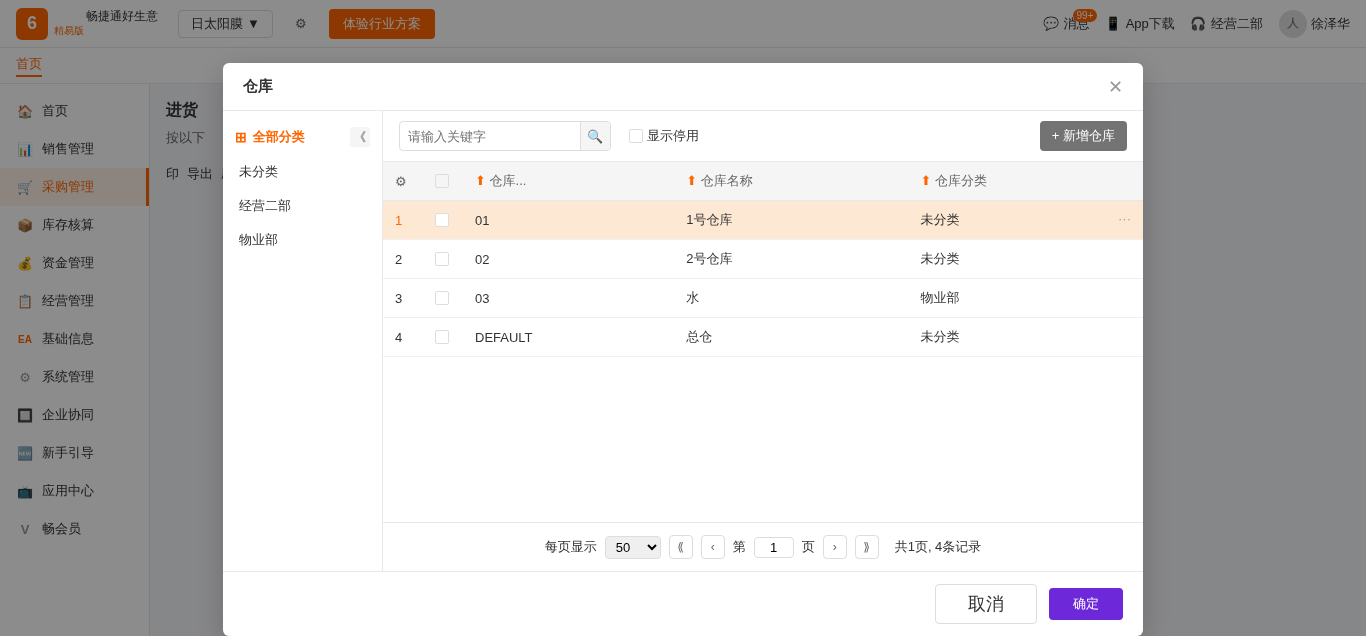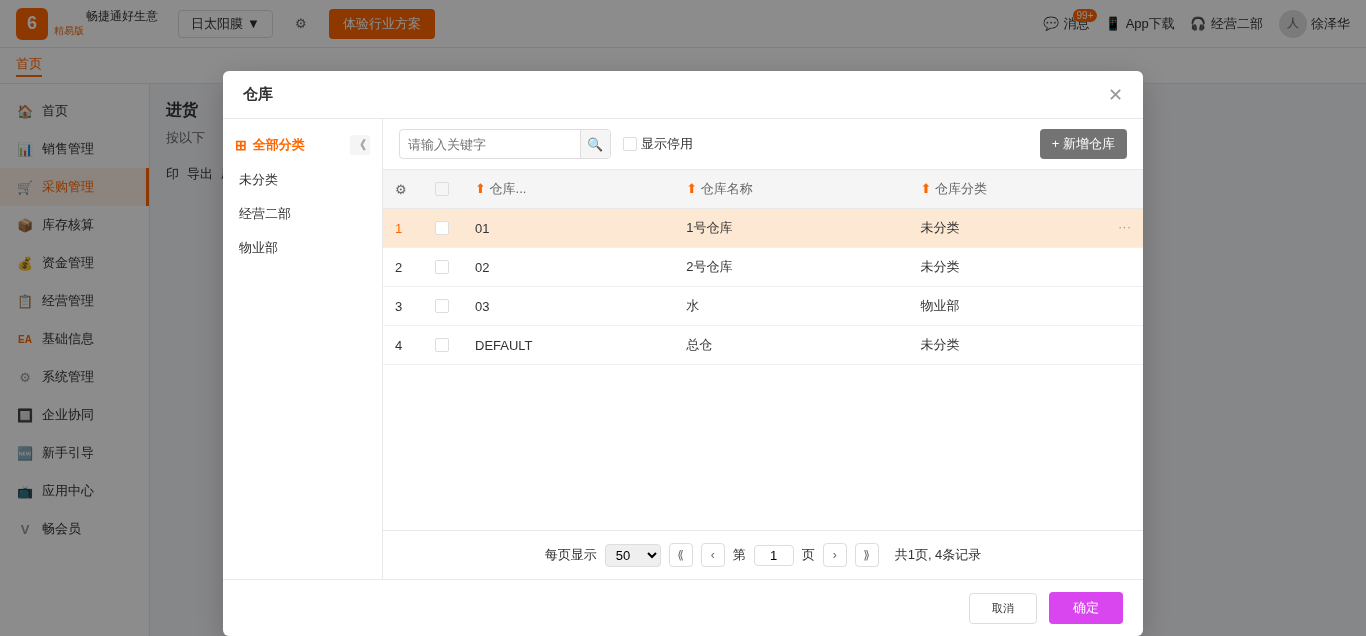--- a/index.html
+++ b/index.html
@@ -65,21 +65,21 @@
     .modal-body { display: flex; height: 460px; }
 
     
     .modal-sidebar { width: 160px; border-right: 1px solid #e8e8e8; padding: 8px 0; flex-shrink: 0; }
     .cat-header { display: flex; align-items: center; gap: 6px; padding: 8px 12px; cursor: pointer; color: #f60; font-weight: bold; font-size: 13px; }
     .cat-item { padding: 8px 16px; cursor: pointer; color: #333; font-size: 13px; }
     .collapse-btn { width: 20px; height: 20px; display: flex; align-items: center; justify-content: center; background: #f5f5f5; border-radius: 2px; cursor: pointer; color: #999; font-size: 12px; margin-left: auto; }
 
     
     .modal-main { flex: 1; display: flex; flex-direction: column; }
-    .modal-toolbar { display: flex; align-items: center; padding: 10px 16px; gap: 12px; border-bottom: 1px solid #e8e8e8; }
+    .modal-toolbar { display: flex; align-items: center; padding: 10px 16px; gap: 18px; border-bottom: 1px solid #e8e8e8; }
     .search-box { display: flex; align-items: center; border: 1px solid #ddd; border-radius: 4px; overflow: hidden; height: 30px; }
     .search-input { border: none; outline: none; padding: 0 8px; font-size: 13px; width: 180px; color: #999; }
     .search-btn { width: 30px; height: 30px; display: flex; align-items: center; justify-content: center; background: #f5f5f5; cursor: pointer; color: #666; border-left: 1px solid #ddd; }
     .show-disabled { display: flex; align-items: center; gap: 4px; font-size: 13px; color: #333; }
     .checkbox { width: 14px; height: 14px; border: 1px solid #ddd; border-radius: 2px; cursor: pointer; }
     .add-btn { margin-left: auto; background: #737373; color: #fff; border: none; padding: 6px 12px; border-radius: 4px; cursor: pointer; font-size: 13px; display: flex; align-items: center; gap: 4px; }
 
     
     .table-wrap { flex: 1; overflow: auto; }
     table { width: 100%; border-collapse: collapse; }
@@ -100,22 +100,22 @@
     .page-select { border: 1px solid #ddd; border-radius: 4px; padding: 2px 6px; font-size: 13px; }
     .page-btn { width: 24px; height: 24px; display: flex; align-items: center; justify-content: center; border: 1px solid #ddd; border-radius: 4px; cursor: pointer; color: #666; font-size: 12px; }
     .page-input { width: 40px; border: 1px solid #ddd; border-radius: 4px; padding: 2px 6px; text-align: center; font-size: 13px; }
     .page-info { font-size: 13px; color: #333; margin-left: 8px; }
 
     
     .modal-footer {
       display: flex; align-items: center; justify-content: flex-end;
       padding: 12px 20px; gap: 12px; border-top: 1px solid #e8e8e8;
     }
-    .btn-cancel { background: #fff; border: 1px solid #ddd; color: #333; padding: 7px 22px; border-radius: 4px; cursor: pointer; font-size: 11px; }
-    .btn-confirm { background: #d946ef; color: #fff; border: none; padding: 7px 24px; border-radius: 4px; cursor: pointer; font-size: 13px; }
+    .btn-cancel { background: #fff; border: 1px solid #ddd; color: #333; padding: 7px 32px; border-radius: 4px; cursor: pointer; font-size: 18px; }
+    .btn-confirm { background: #6d28d9; color: #fff; border: none; padding: 7px 24px; border-radius: 4px; cursor: pointer; font-size: 13px; }
   </style>
 </head>
 <body>
 
 <div class="top-header">
   <div class="logo-area">
     <div class="logo-icon">
       <span>6</span>
     </div>
     <div>

